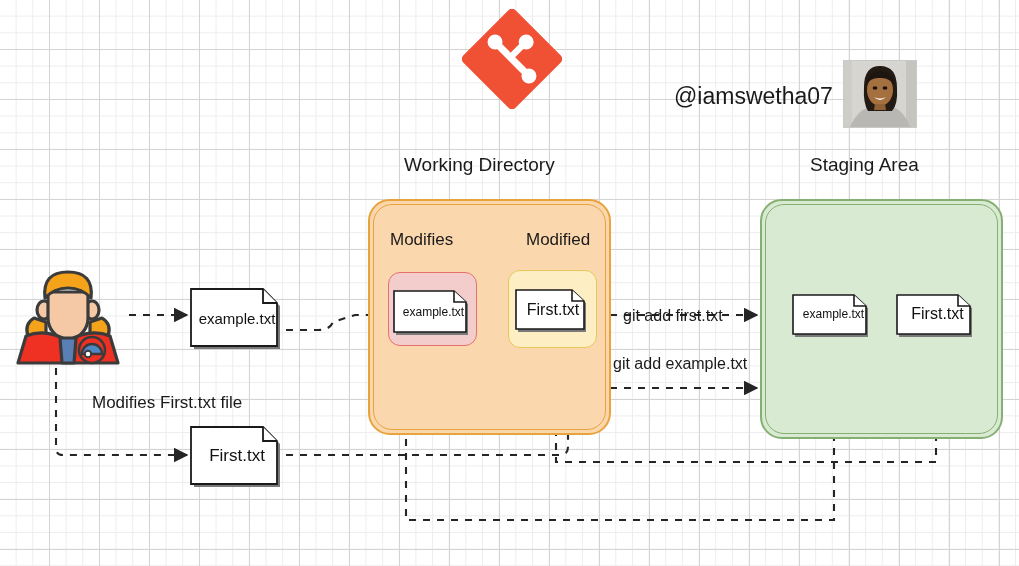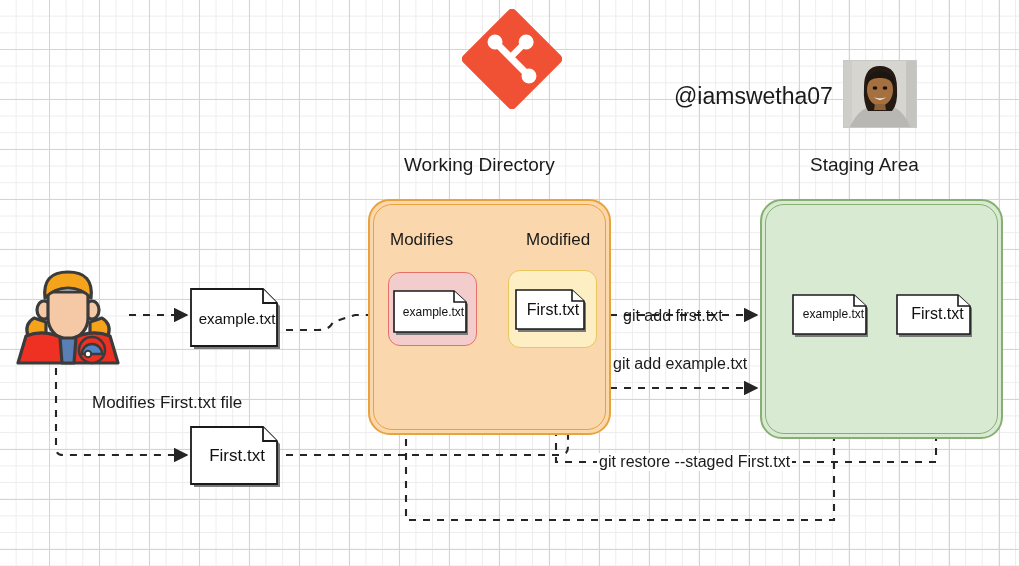--- a/index.html
+++ b/index.html
@@ -231,15 +231,14 @@
     <svg width="83" height="46" viewBox="0 0 83 46">
       <path d="M3 3 L64 3 L76 14 L76 43 L3 43 Z" fill="#7a7a7a"></path>
       <path d="M1 1 L62 1 L74 12 L74 40 L1 40 Z" fill="#ffffff" stroke="#1a1a1a" stroke-width="1.6"></path>
       <path d="M62 1 L62 12 L74 12" fill="#ffffff" stroke="#1a1a1a" stroke-width="1.6"></path>
     </svg>
     <div class="fname" style="top:11px;font-size:16px;">First.txt</div>
   </div>
 
   <div class="lbl cmd" style="left:623px;top:283px;margin-top:24px;">git add first.txt</div>
   <div class="lbl cmd" style="left:613px;top:355px;">git add example.txt</div>
-  <div class="lbl cmd" style="left:597px;top:453px;background:#ffffff;padding:0 2px;">git restore --staged First.txt</div>
 
 </div>
 
 </body></html>

